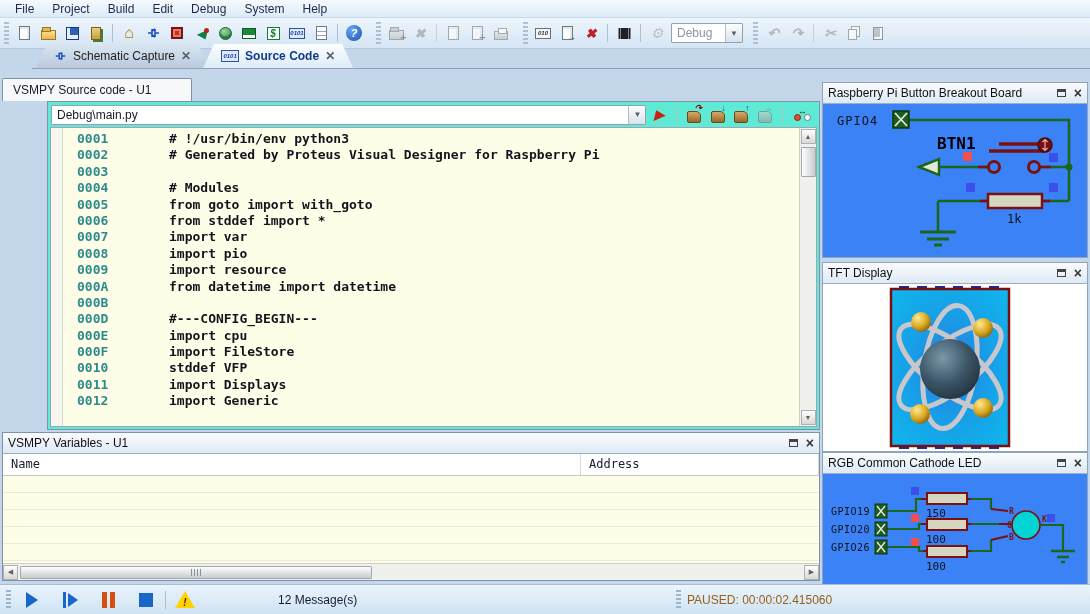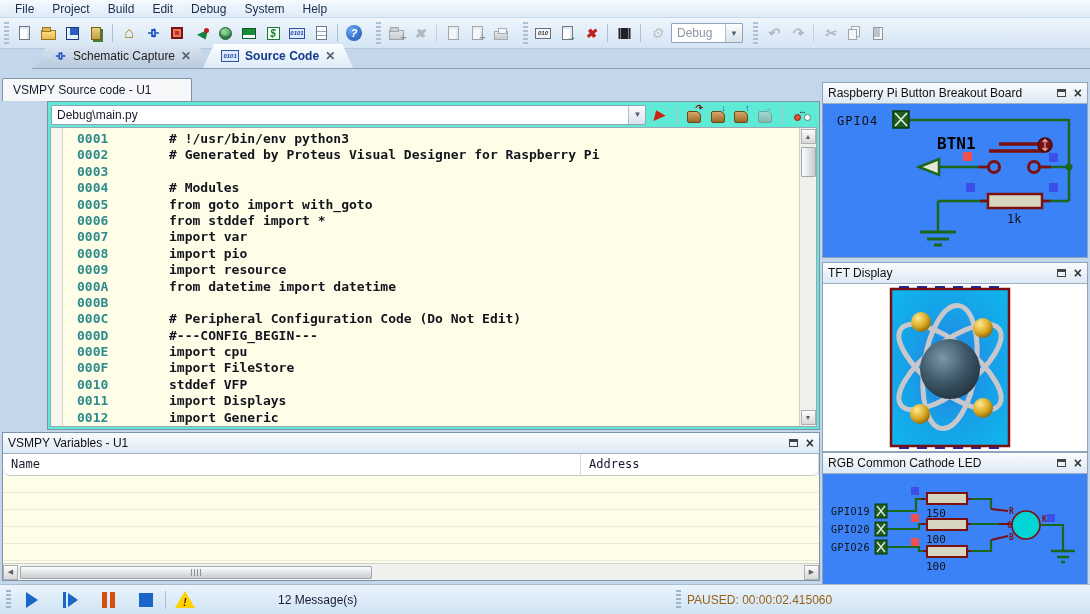--- a/index.html
+++ b/index.html
@@ -103,21 +103,21 @@
   .v-thumb { width:15px; height:30px; margin-top:2px; background:linear-gradient(90deg,#fdfdfd,#c8ccd0); border:1px solid #a0a8b0; border-radius:1px; }
   .v-fill { flex:1; }
 
   
   #vars-panel { position:absolute; left:2px; top:432px; width:818px; height:149px; border:1px solid #7f93a8; background:#fff; display:flex; flex-direction:column; }
   .panel-header { height:21px; background:linear-gradient(#fafcfe,#dde9f4); border-bottom:1px solid #9db0c4;
     display:flex; align-items:center; padding:0 5px; }
   .panel-header .t { flex:1; font-size:12px; color:#111; }
   .ph-float { width:9px; height:8px; border:1px solid #444; box-shadow:inset 0 2px 0 #444; margin-right:8px; }
   .ph-x { font-size:14px; line-height:10px; color:#333; font-weight:bold; }
-  #vars-cols { height:22px; display:flex; background:#fff; border-bottom:1px solid #c8c8c8; font-family:"DejaVu Sans Mono", monospace; font-size:12px;border-radius:7px; }
+  #vars-cols { height:22px; display:flex; background:#fff; border-bottom:1px solid #c8c8c8; font-family:"DejaVu Sans Mono", monospace; font-size:12px; }
   .vc { padding:3px 8px; border-right:1px solid #d8d8d8; }
   .vc-name { width:578px; }
   .vc-addr { flex:1; }
   #vars-body { flex:1; background:repeating-linear-gradient(#fdfde8 0 16px, #eceadb 16px 17px); }
   .hscroll { height:17px; background:#f0f0ec; border-top:1px solid #d0d0c8; display:flex; align-items:center; }
   .h-thumb { width:352px; height:13px; margin-left:2px; background:linear-gradient(#fdfdfd,#c8ccd0); border:1px solid #a0a8b0; border-radius:1px; display:flex; align-items:center; justify-content:center; }
   .h-thumb i { width:10px; height:7px; background:repeating-linear-gradient(90deg,#8a939c 0 1px, transparent 1px 3px); }
   .h-fill { flex:1; }
 
   
@@ -382,24 +382,20 @@
           <div class="cl">
             <span class="ln">000A</span>
             <span class="ct">from datetime import datetime</span>
           </div>
 
           <div class="cl">
             <span class="ln">000B</span>
             <span class="ct"></span>
           </div>
 
-          <div class="cl">
-            <span class="ln">000C</span>
-            <span class="ct"># Peripheral Configuration Code (Do Not Edit)</span>
-          </div>
 
           <div class="cl">
             <span class="ln">000D</span>
             <span class="ct">#---CONFIG_BEGIN---</span>
           </div>
 
           <div class="cl">
             <span class="ln">000E</span>
             <span class="ct">import cpu</span>
           </div>

